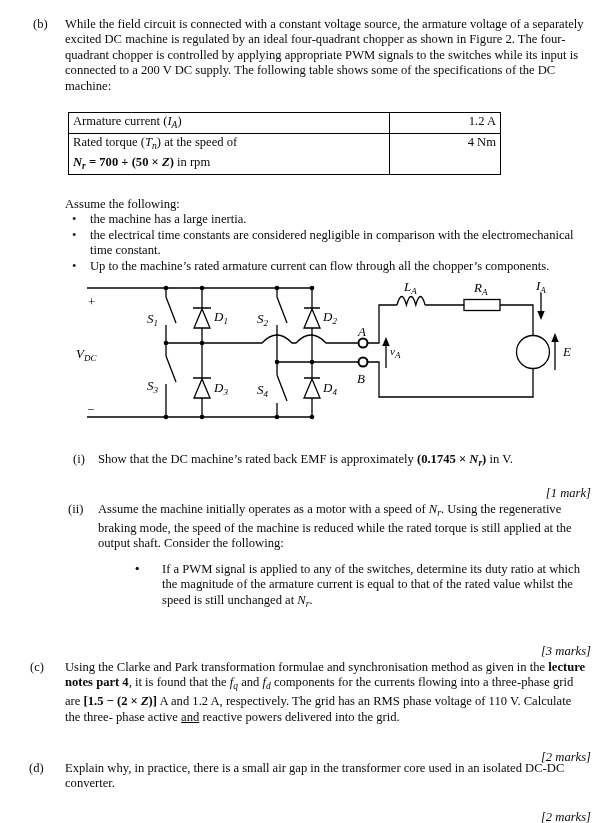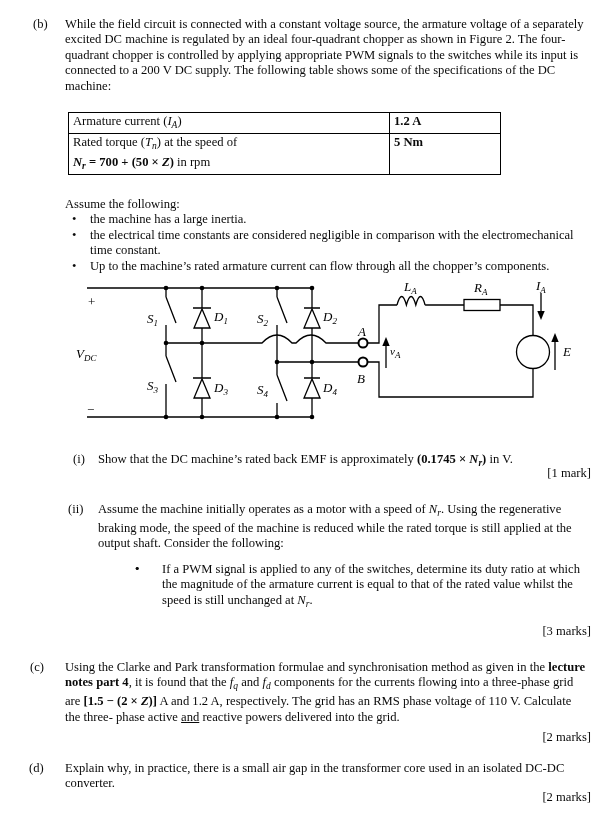--- a/index.html
+++ b/index.html
@@ -3,25 +3,25 @@
 <meta charset="utf-8">
 <style>
   html,body{margin:0;padding:0;background:#fff;}
   .page{position:relative;width:611px;height:823px;background:#ffffff;overflow:hidden;
         font-family:"Liberation Serif",serif;font-size:12.6px;line-height:15.4px;color:#0a0a0a;}
   .abs{position:absolute;}
   .b{font-weight:bold;}
   .i{font-style:italic;}
   .u{text-decoration:underline;}
   .sub{font-size:9.5px;vertical-align:-2.5px;}
-  .mark{position:absolute;right:20px;}
+  .mark{position:absolute;right:20px;font-style:italic;margin-top:20px;}
   table.spec{position:absolute;border-collapse:collapse;}
   table.spec td{border:1px solid #000;padding:0 4px;vertical-align:top;line-height:16.5px;}
   table.spec td.param{width:312px;}
-  table.spec td.val{width:102px;text-align:left;font-weight:bold;}
+  table.spec td.val{width:102px;text-align:right;}
   table.spec tr.r1 td, table.spec tr.r2 td{height:17px;}
   .li{position:relative;padding-left:25px;}
   .li .bul{position:absolute;left:7px;}
   .li2{position:relative;padding-left:27px;}
   .li2 .bul{position:absolute;left:0px;}
   svg .w{stroke:#000;stroke-width:1.3;fill:none;}
   svg .dot{fill:#000;stroke:none;}
   svg .ah{fill:#000;stroke:none;}
   svg text{font-family:"Liberation Serif",serif;font-style:italic;font-size:13px;fill:#000;stroke:none;}
   svg text.plain{font-style:normal;font-size:13px;}
@@ -39,21 +39,21 @@
     <tbody>
         <tr class="r1">
       <td class="param"><span>Armature current (</span><span class="i">I</span><span class="i sub">A</span><span>)</span></td>
       <td class="val">1.2 A</td>
     </tr>
     <tr class="r3">
       <td class="param">
         <div><span>Rated torque (</span><span class="i">T</span><span class="i sub">n</span><span>) at the speed of</span></div>
         <div><span class="b i">N</span><span class="b i sub">r</span><span class="b"> = 700 + (50 × </span><span class="b i">Z</span><span class="b">)</span><span> in rpm</span></div>
       </td>
-      <td class="val">5 Nm</td>
+      <td class="val">4 Nm</td>
     </tr>
   </tbody>
     </table>
 
   <div class="abs" style="left:65px;top:197px;width:524px">
     <div>Assume the following:</div>
     <div class="li">
       <span class="bul">•</span>
       <span>the machine has a large inertia.</span>
     </div>

